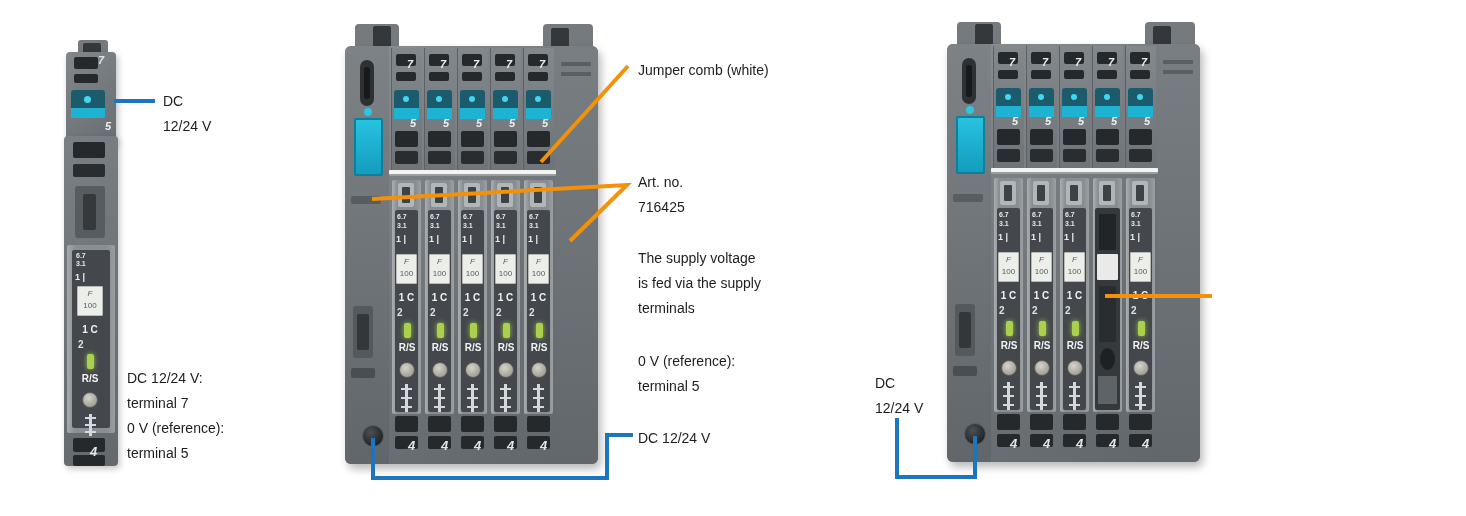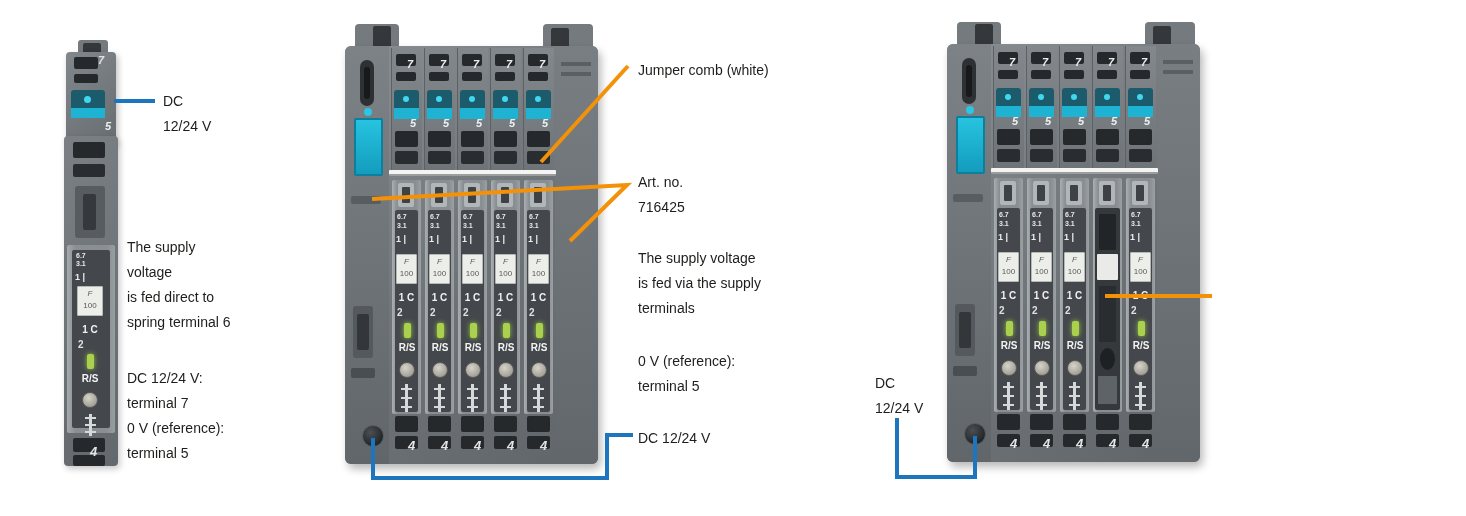--- a/index.html
+++ b/index.html
@@ -428,24 +428,20 @@
     <line class="blue" x1="114" y1="101" x2="155" y2="101"></line>
     <polyline class="blue" points="373,438 373,478 607,478 607,435 633,435"></polyline>
     <polyline class="blue" points="897,418 897,477 975,477 975,436"></polyline>
     <line class="orange" x1="628" y1="66" x2="541" y2="162"></line>
     <polyline class="orange" points="372,199 627,185 570,241"></polyline>
     <line class="orange" x1="1105" y1="296" x2="1212" y2="296"></line>
   </svg>
 
   <div class="note" style="left:163px;top:89px;">DC
 12/24 V</div>
-  <div class="note" style="left:127px;top:235px;">The supply
-voltage
-is fed direct to
-spring terminal 6</div>
   <div class="note" style="left:127px;top:366px;">DC 12/24 V:
 terminal 7
 0 V (reference):
 terminal 5</div>
 
   <div class="note" style="left:638px;top:58px;">Jumper comb (white)</div>
   <div class="note" style="left:638px;top:170px;">Art. no.
 716425</div>
   <div class="note" style="left:638px;top:246px;">The supply voltage
 is fed via the supply

